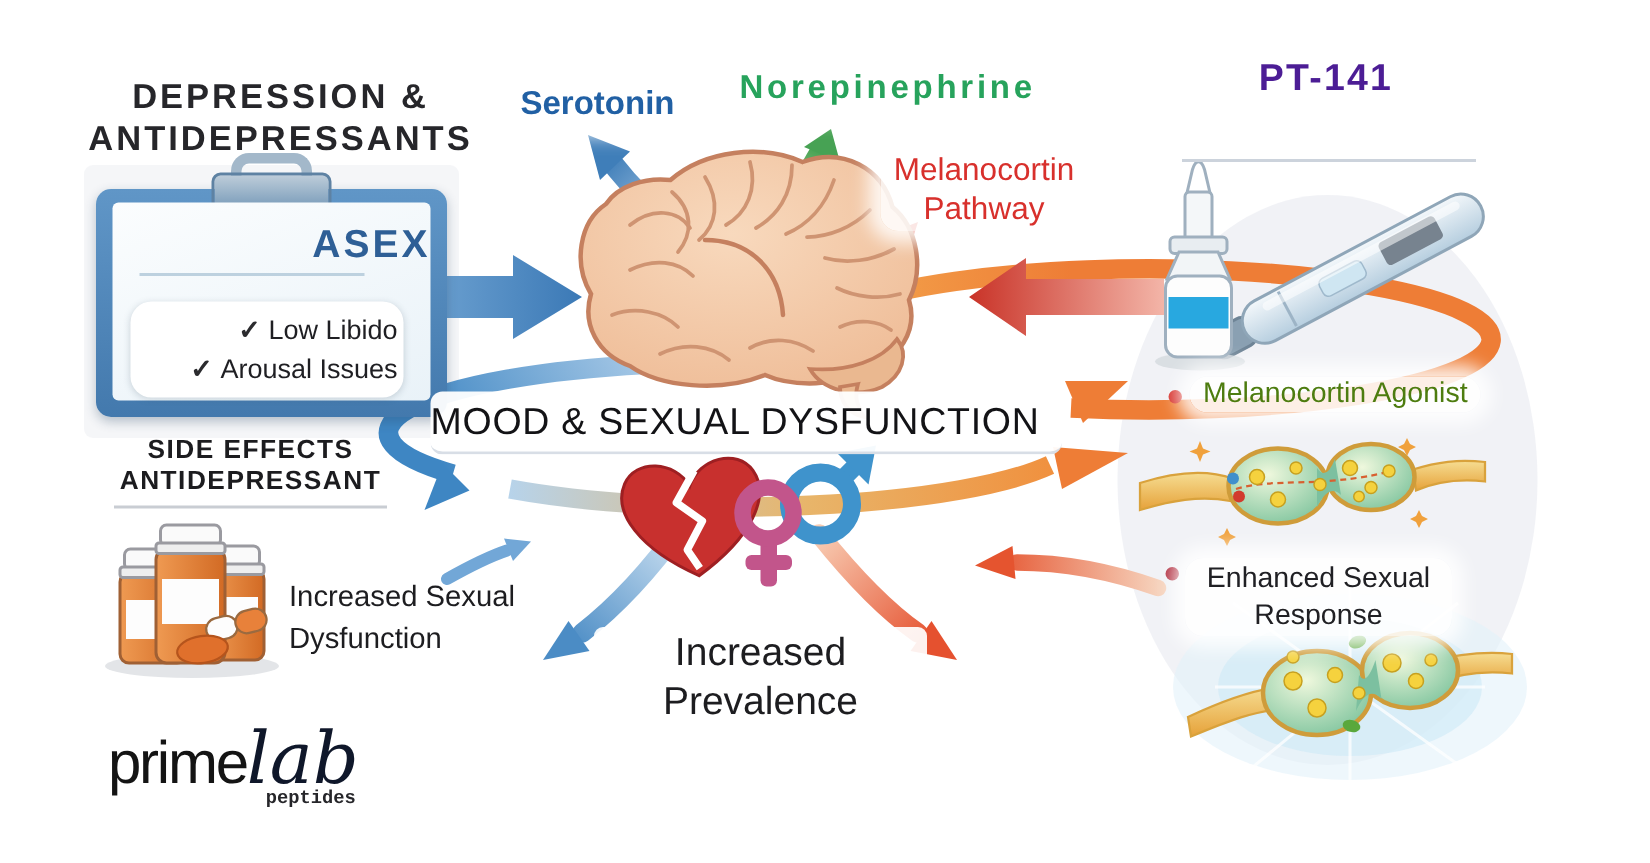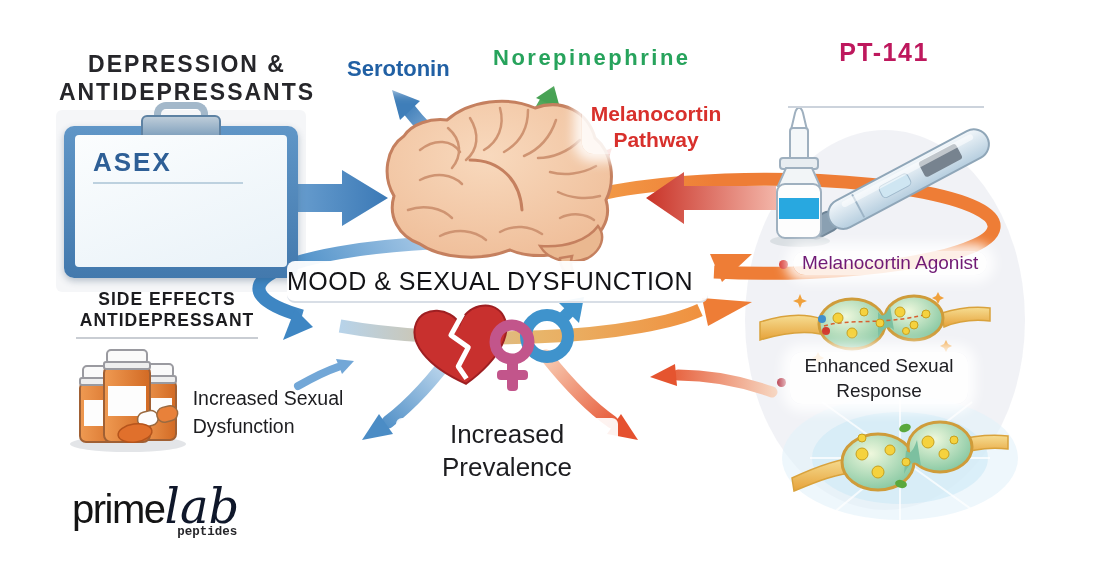--- a/index.html
+++ b/index.html
@@ -17,58 +17,58 @@
   .clipboard{position:absolute;left:64px;top:126px;width:234px;height:152px;
              background:linear-gradient(#6096c7,#4379ad);border-radius:10px;
              box-shadow:0 3px 7px rgba(40,70,100,.3);}
   .clip-loop{position:absolute;left:50%;top:-24px;transform:translateX(-50%);
              width:40px;height:24px;border:7px solid #a3b8ca;border-bottom:none;
              border-radius:12px 12px 0 0;}
   .clip-base{position:absolute;left:50%;top:-11px;transform:translateX(-50%);
              width:76px;height:25px;background:linear-gradient(#bdccd9,#6d93b4);
              border:2px solid #5e82a3;border-radius:6px;}
   .clip-page{position:absolute;left:11px;right:11px;top:9px;bottom:11px;
-             background:linear-gradient(160deg,#fbfdfe,#e9f2f8);border-radius:4px;}
+             background:linear-gradient(160deg,#fbfdfe,#e9f2f8);border-radius:4px;text-align:right;}
   .asex{margin:12px 0 0 18px;font-size:26px;font-weight:bold;color:#2e5f96;letter-spacing:2px;}
   .asex-rule{margin:4px 0 7px 18px;width:150px;border-top:2px solid #bdd1df;}
   .checkbox-card{position:absolute;left:12px;top:66px;width:168px;background:#fff;
                  border-radius:14px;padding:6px 4px 6px 10px;
                  box-shadow:0 1px 5px rgba(60,80,100,.22);
                  font-size:18px;color:#1f1f23;font-weight:500;line-height:26px;}
   .chk{margin-right:5px;font-weight:600;color:#2b2b2e;}
   .se-title{left:167px;top:289px;text-align:center;font-size:17.5px;font-weight:800;
             letter-spacing:1px;color:#1c1c1f;line-height:21px;}
   .se-rule{position:absolute;left:76px;top:337px;width:182px;border-top:2px solid #c9cdd3;}
   .dysf{left:268px;top:384px;font-size:19.5px;color:#1d1d20;line-height:28px;}
 
   
   .sero{left:338px;top:55px;font-size:22px;font-weight:bold;color:#2160a4;}
   .nore{left:484px;top:44px;font-size:22px;font-weight:bold;color:#27a35c;letter-spacing:2.5px;}
-  .mela{left:656px;top:100px;text-align:center;font-size:21px;font-weight:bold;
+  .mela{left:656px;top:100px;text-align:center;font-size:21px;font-weight:normal;
         color:#d8302c;line-height:26px;}
 
   
   .mood-band{position:absolute;left:287px;top:261px;width:421px;height:40px;
              background:rgba(255,255,255,.95);border-radius:8px;
              border-bottom:2px solid #d8dee6;text-align:left;line-height:40px;
              font-size:25px;font-weight:400;letter-spacing:.5px;color:#131316;}
   .prev-band{position:absolute;left:396px;top:418px;width:222px;height:33px;
              background:rgba(255,255,255,.92);border-radius:6px;text-align:center;
              line-height:33px;font-size:26px;color:#1d1d20;}
 
   
   .pt-title{left:884px;top:38px;text-align:center;font-size:25px;font-weight:800;
-            letter-spacing:1.5px;color:#be185d;}
+            letter-spacing:1.5px;color:#4c1d95;}
   .pt-sub{left:884px;top:68px;text-align:center;font-size:18px;letter-spacing:2.5px;color:#32517c;}
   .pt-rule{position:absolute;left:788px;top:106px;width:196px;border-top:2px solid #ccd3dc;}
   .bullet-dot{position:absolute;width:9px;height:9px;border-radius:50%;}
   .b1-dot{left:779px;top:260px;background:#d7342e;}
   .b2-dot{left:777px;top:378px;background:#b02a3c;}
-  .b1-txt{left:793px;top:251px;font-size:19px;color:#701a75;}
-  .b2-txt{left:790px;top:352px;width:160px;text-align:center;font-size:19px;
+  .b1-txt{left:793px;top:251px;font-size:19px;color:#4d7c0f;}
+  .b2-txt{left:790px;top:372px;width:160px;text-align:center;font-size:19px;
           color:#202024;line-height:25px;}
 
   
   .logo{position:absolute;left:72px;top:478px;}
   .logo-prime{font-size:40px;font-weight:normal;color:#141414;letter-spacing:-1.5px;}
   .logo-lab{font-family:"DejaVu Serif",serif;font-style:italic;font-weight:normal;
             font-size:48px;color:#0f172a;}
   .logo-tag{text-align:right;font-size:12.5px;font-weight:bold;color:#26262a;
             margin-top:-9px;padding-right:2px;font-family:Liberation Mono, monospace;}
 </style>
@@ -342,20 +342,24 @@
     <div>DEPRESSION &amp;</div>
     <div>ANTIDEPRESSANTS</div>
   </div>
 
   <div class="clipboard">
     <div class="clip-loop"></div>
     <div class="clip-base"></div>
     <div class="clip-page">
       <div class="asex">ASEX</div>
       <div class="asex-rule"></div>
+      <div class="checkbox-card">
+        <div><span class="chk">✓</span><span>Low Libido</span></div>
+        <div><span class="chk">✓</span><span>Arousal Issues</span></div>
+      </div>
     </div>
   </div>
 
   <div class="t ctr se-title">
     <div>SIDE EFFECTS</div>
     <div>ANTIDEPRESSANT</div>
   </div>
   <div class="se-rule"></div>
 
   <div class="t ctr dysf">

